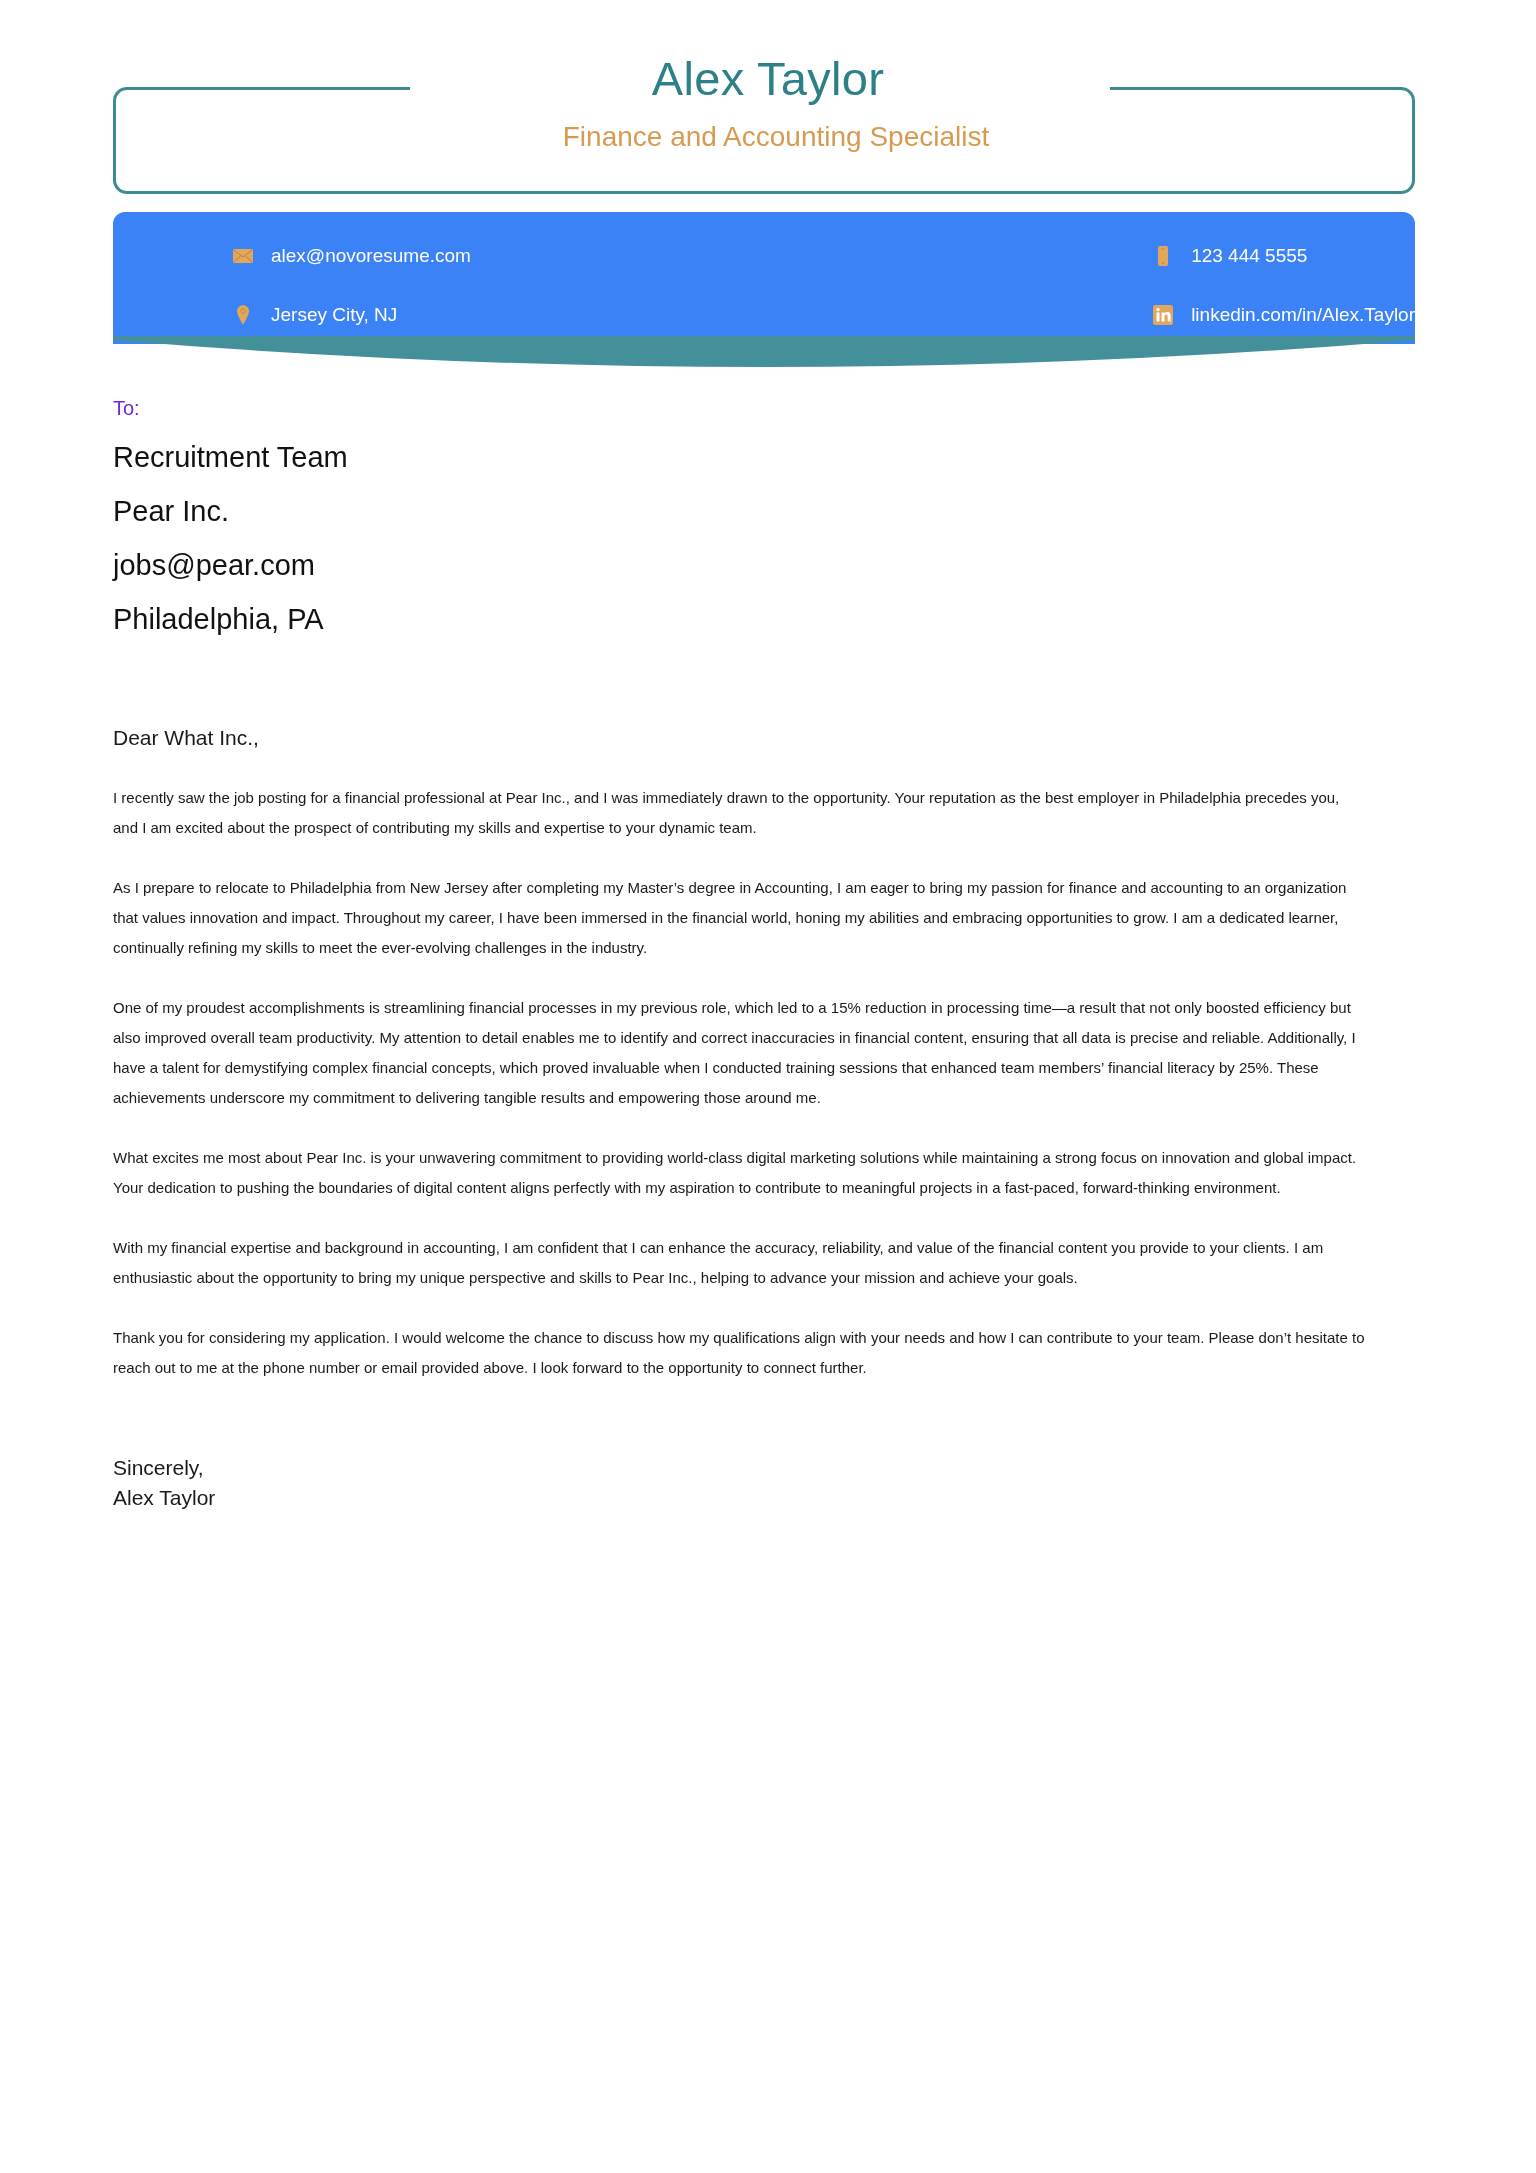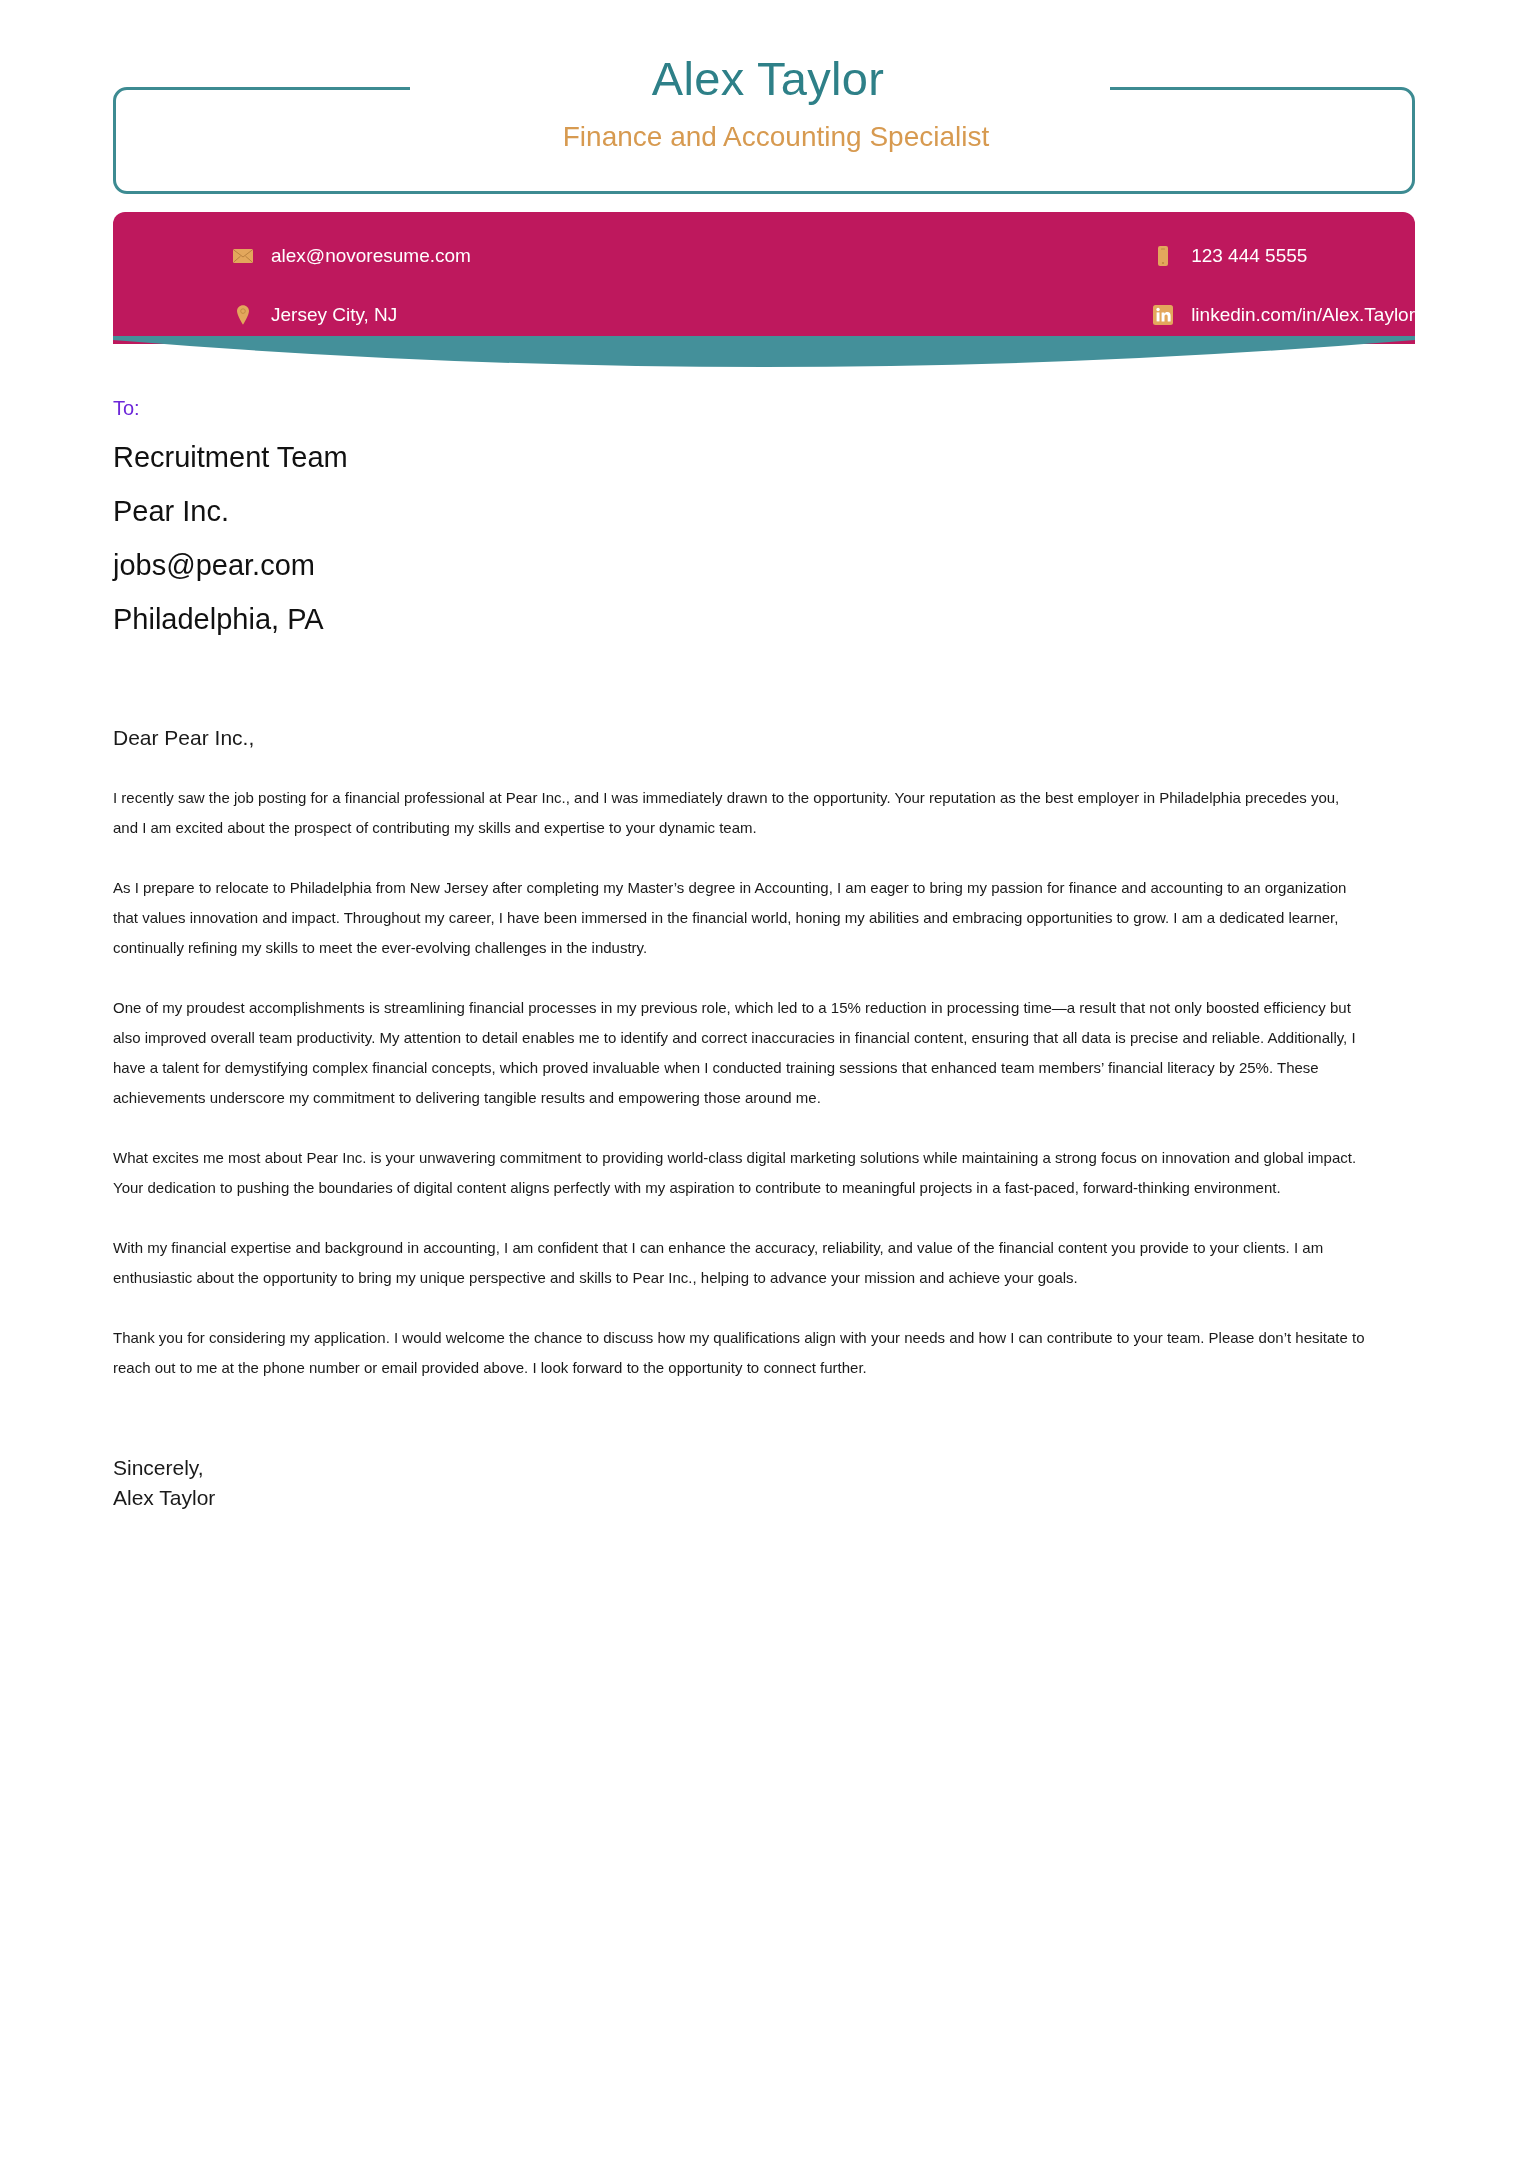--- a/index.html
+++ b/index.html
@@ -77,21 +77,21 @@
     line-height: 34px;
   }
 
   
   .contact-band {
     position: absolute;
     left: 113px;
     top: 212px;
     width: 1302px;
     height: 132px;
-    background: #be185d;
+    background: #3b82f6;
     border-top-left-radius: 12px;
     border-top-right-radius: 12px;
   }
   .contact-band-curve {
     position: absolute;
     left: 113px;
     top: 336px;
     width: 1302px;
     height: 44px;
   }
@@ -258,21 +258,21 @@
 
     <div class="to-label">To:</div>
 
     <div>
       <div class="recipient-line">Recruitment Team</div>
       <div class="recipient-line">Pear Inc.</div>
       <div class="recipient-line">jobs@pear.com</div>
       <div class="recipient-line">Philadelphia, PA</div>
     </div>
 
-    <div class="salutation">Dear Pear Inc.,</div>
+    <div class="salutation">Dear What Inc.,</div>
 
     <p class="para">I recently saw the job posting for a financial professional at Pear Inc., and I was immediately drawn to the opportunity. Your reputation as the best employer in Philadelphia precedes you, and I am excited about the prospect of contributing my skills and expertise to your dynamic team.</p>
     <p class="para">As I prepare to relocate to Philadelphia from New Jersey after completing my Master’s degree in Accounting, I am eager to bring my passion for finance and accounting to an organization that values innovation and impact. Throughout my career, I have been immersed in the financial world, honing my abilities and embracing opportunities to grow. I am a dedicated learner, continually refining my skills to meet the ever-evolving challenges in the industry.</p>
     <p class="para">One of my proudest accomplishments is streamlining financial processes in my previous role, which led to a 15% reduction in processing time—a result that not only boosted efficiency but also improved overall team productivity. My attention to detail enables me to identify and correct inaccuracies in financial content, ensuring that all data is precise and reliable. Additionally, I have a talent for demystifying complex financial concepts, which proved invaluable when I conducted training sessions that enhanced team members’ financial literacy by 25%. These achievements underscore my commitment to delivering tangible results and empowering those around me.</p>
     <p class="para">What excites me most about Pear Inc. is your unwavering commitment to providing world-class digital marketing solutions while maintaining a strong focus on innovation and global impact. Your dedication to pushing the boundaries of digital content aligns perfectly with my aspiration to contribute to meaningful projects in a fast-paced, forward-thinking environment.</p>
     <p class="para">With my financial expertise and background in accounting, I am confident that I can enhance the accuracy, reliability, and value of the financial content you provide to your clients. I am enthusiastic about the opportunity to bring my unique perspective and skills to Pear Inc., helping to advance your mission and achieve your goals.</p>
     <p class="para">Thank you for considering my application. I would welcome the chance to discuss how my qualifications align with your needs and how I can contribute to your team. Please don’t hesitate to reach out to me at the phone number or email provided above. I look forward to the opportunity to connect further.</p>
 
     <div class="closing">
       <span class="closing-line">Sincerely,</span>

